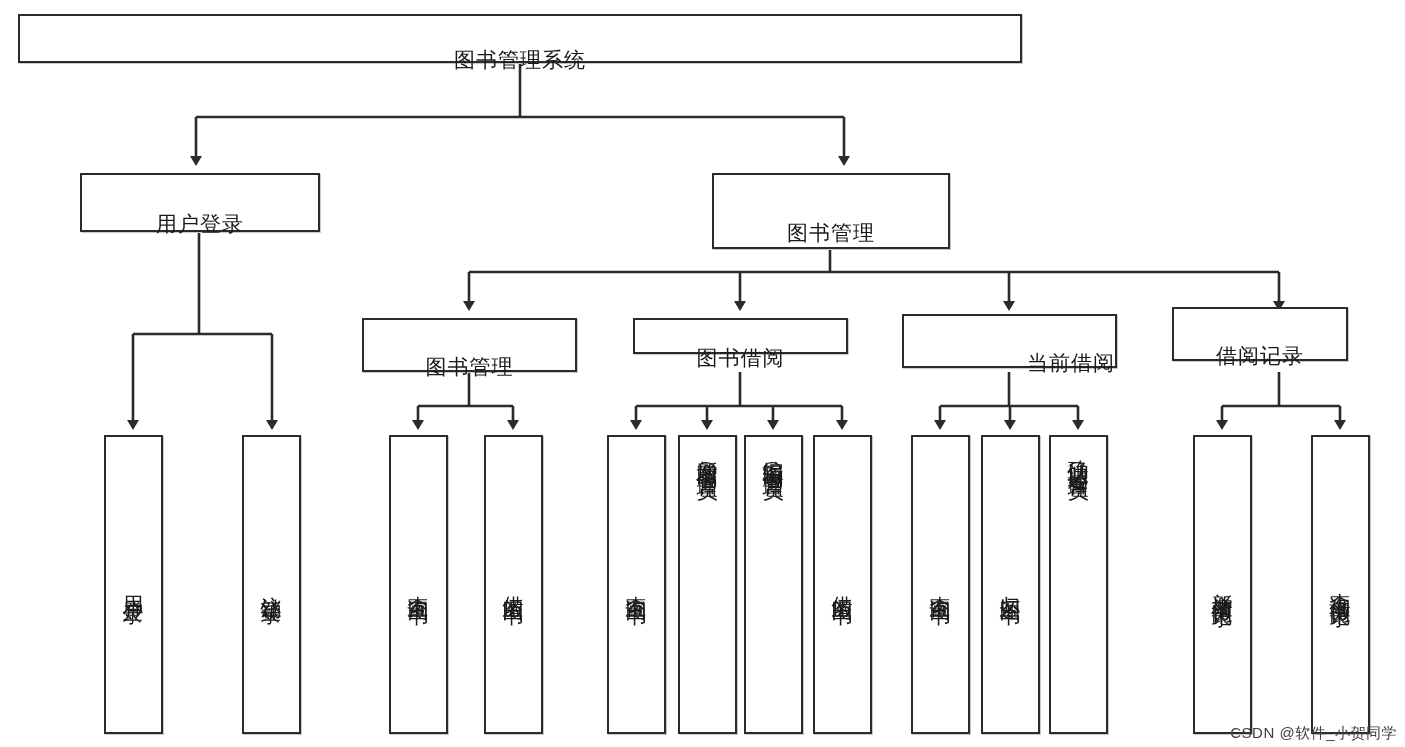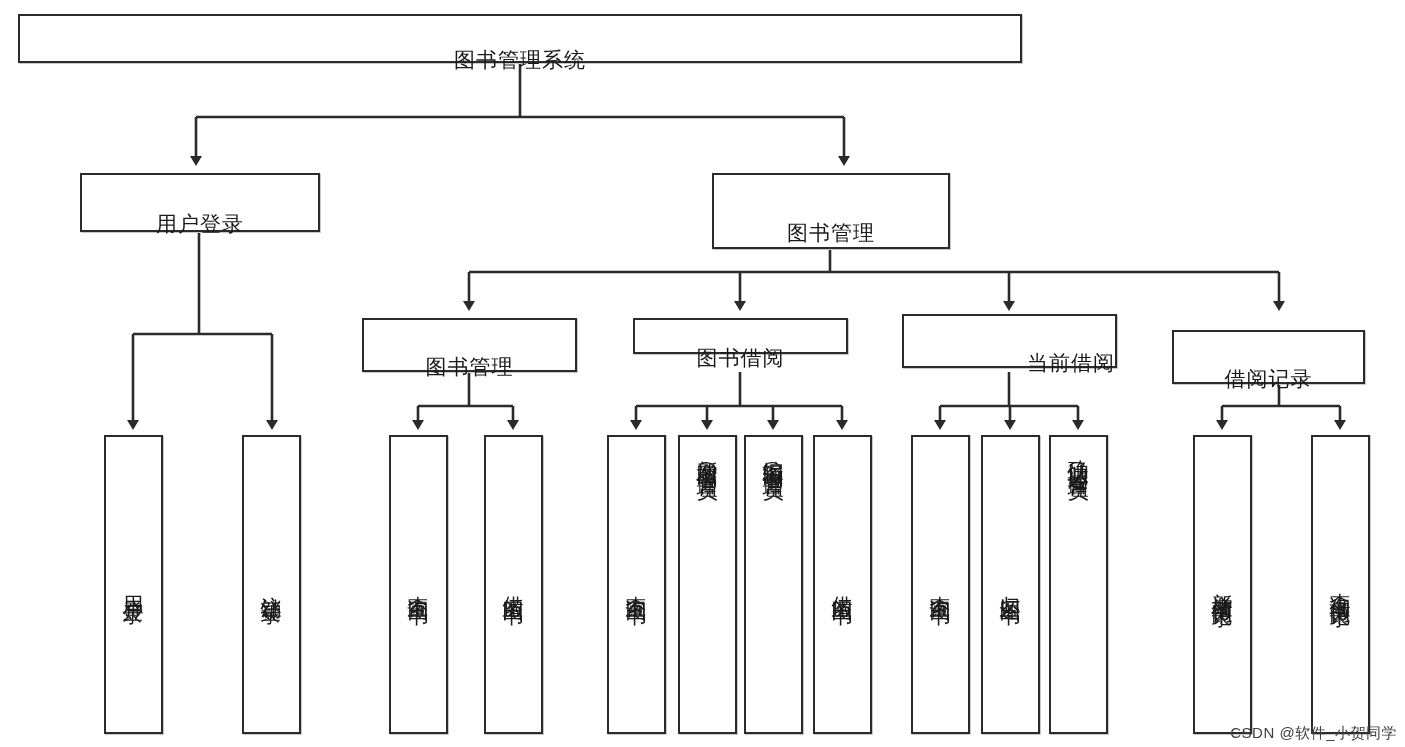--- a/index.html
+++ b/index.html
@@ -135,21 +135,21 @@
 
   <div class="node node-h" style="left:362px; top:318px; width:215px; height:54px;">
     <span class="node-label">图书管理</span>
   </div>
   <div class="node node-h" style="left:633px; top:318px; width:215px; height:36px;">
     <span class="node-label">图书借阅</span>
   </div>
   <div class="node node-h" style="left:902px; top:314px; width:215px; height:54px;justify-content:flex-end;">
     <span class="node-label">当前借阅</span>
   </div>
-  <div class="node node-h" style="left:1172px; top:330px; width:193px; height:54px;">
+  <div class="node node-h" style="left:1172px; top:307px; width:176px; height:54px;">
     <span class="node-label">借阅记录</span>
   </div>
 
   <div class="node node-v vcenter" style="left:104px; top:435px; width:59px; height:299px;">
     <span class="node-label">用户登录</span>
   </div>
   <div class="node node-v vcenter" style="left:242px; top:435px; width:59px; height:299px;">
     <span class="node-label">注销登录</span>
   </div>
 

